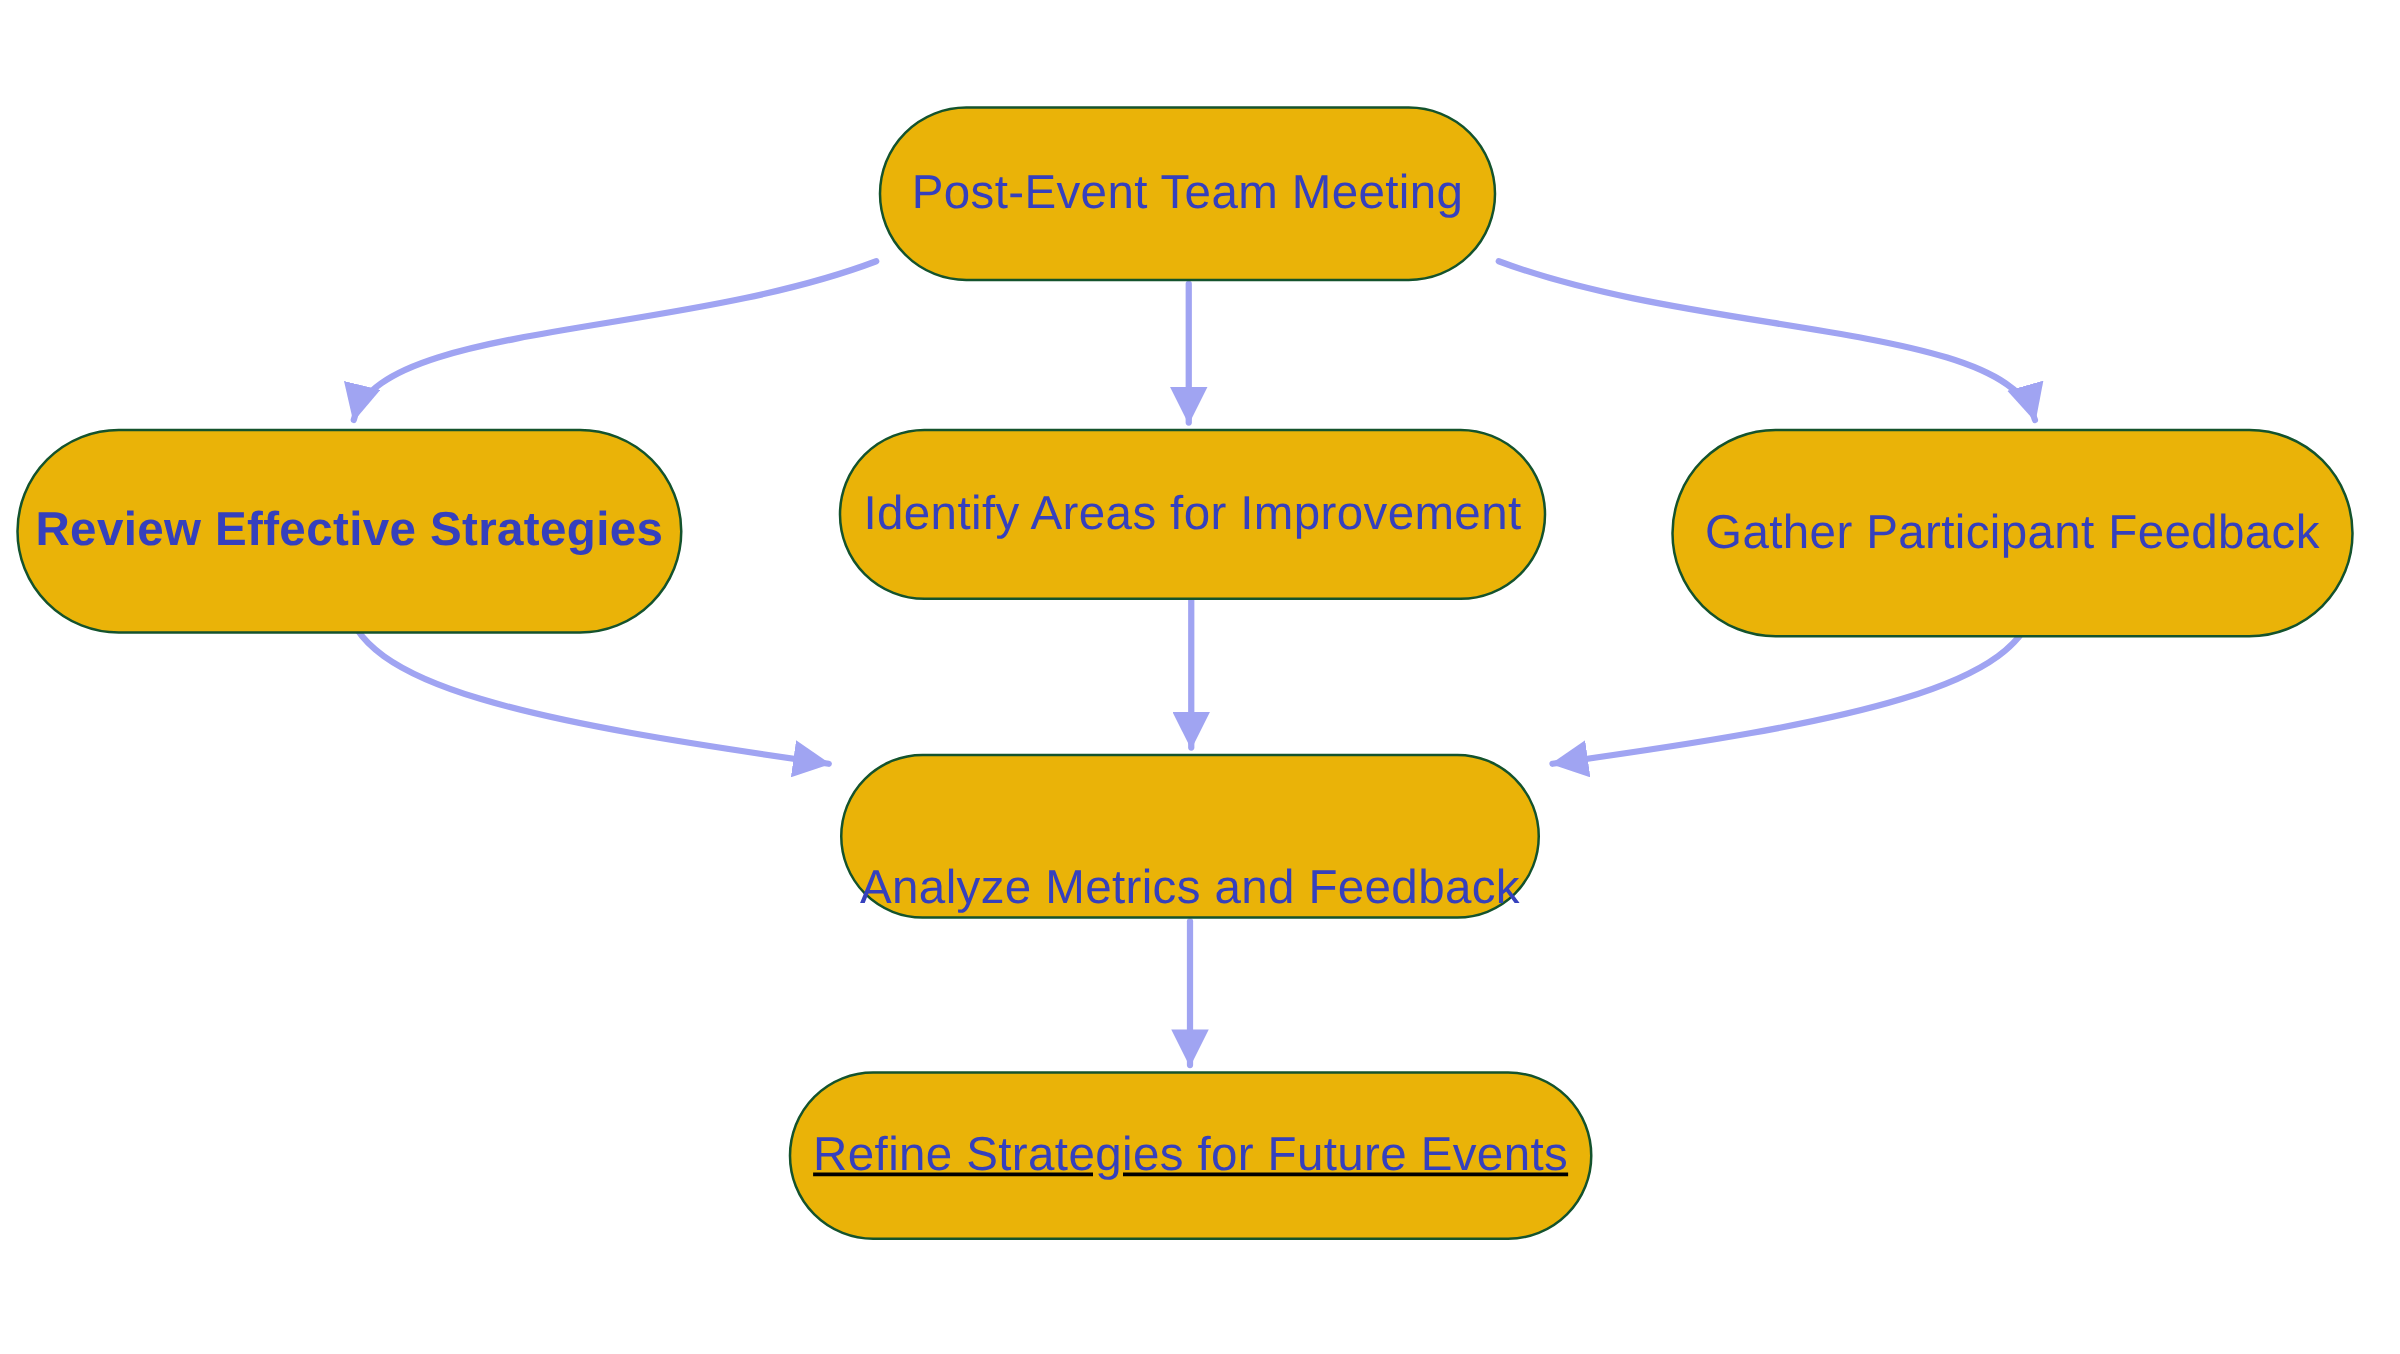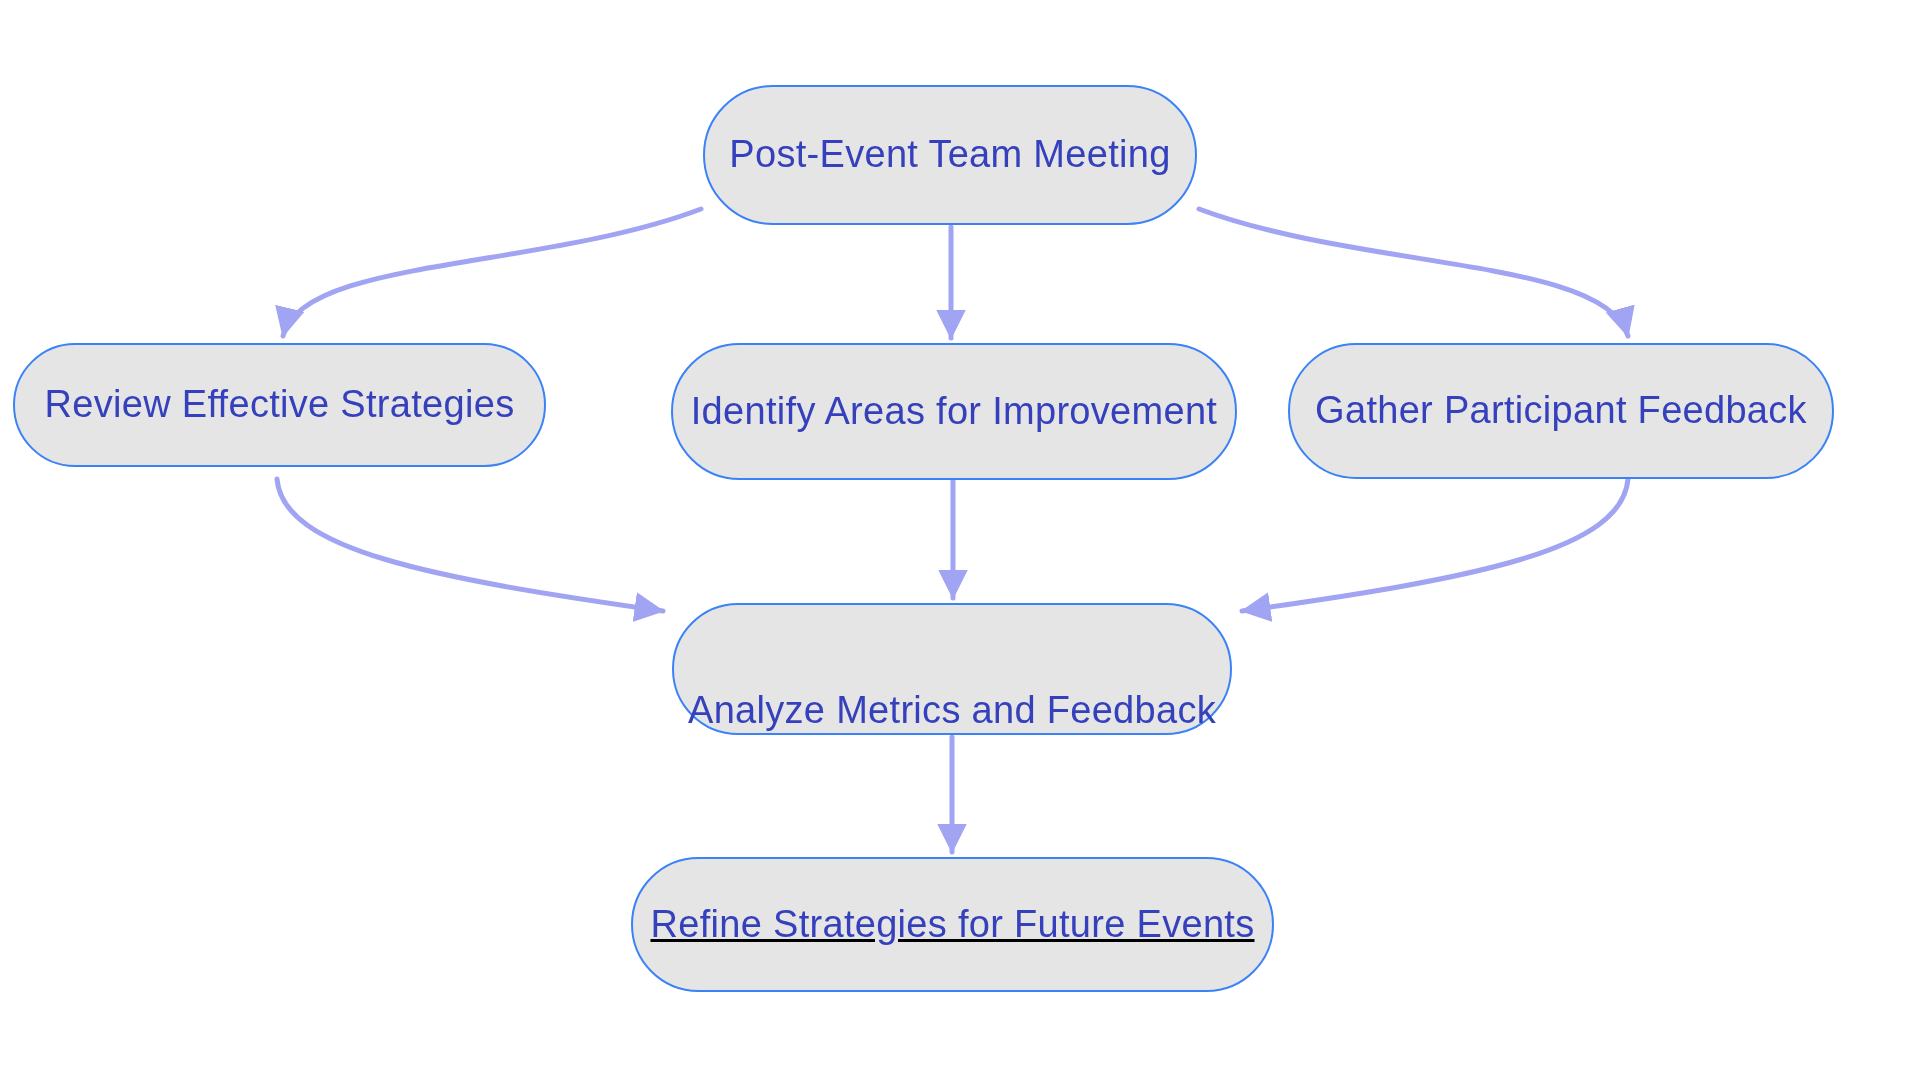--- a/index.html
+++ b/index.html
@@ -19,40 +19,40 @@
     position: absolute;
     left: 0;
     top: 0;
     width: 1920px;
     height: 1083px;
     pointer-events: none;
   }
   .node {
     position: absolute;
     box-sizing: border-box;
-    background: #e5e5e5;
-    border: 2px solid #3b82f6;
+    background: #eab308;
+    border: 2px solid #14532d;
     border-radius: 999px;
     display: flex;
     align-items: center;
     justify-content: center;
     text-align: center;
   }
   .node .label {
     color: #3540bd;
     font-size: 38px;
     line-height: 1.15;
     letter-spacing: 0.3px;
     white-space: nowrap;
   }
   
   #n-post-event      { left: 703px;  top: 85px;  width: 494px; height: 140px; }
-  #n-review          { left: 13px;   top: 343px; width: 533px; height: 124px; }
+  #n-review          { left: 13px;   top: 343px; width: 533px; height: 164px; font-weight: bold; }
   #n-identify        { left: 671px;  top: 343px; width: 566px; height: 137px; }
-  #n-gather          { left: 1288px; top: 343px; width: 546px; height: 136px; align-items: center; }
+  #n-gather          { left: 1337px; top: 343px; width: 546px; height: 167px; align-items: center; }
   #n-analyze         { left: 672px;  top: 603px; width: 560px; height: 132px; align-items: flex-end; }
   #n-refine          { left: 631px;  top: 857px; width: 643px; height: 135px; text-decoration: underline; }
 </style>
 </head>
 <body>
 
 <div class="canvas">
 
   <svg class="edges-layer" viewBox="0 0 1920 1083" xmlns="http://www.w3.org/2000/svg">
     <defs>

